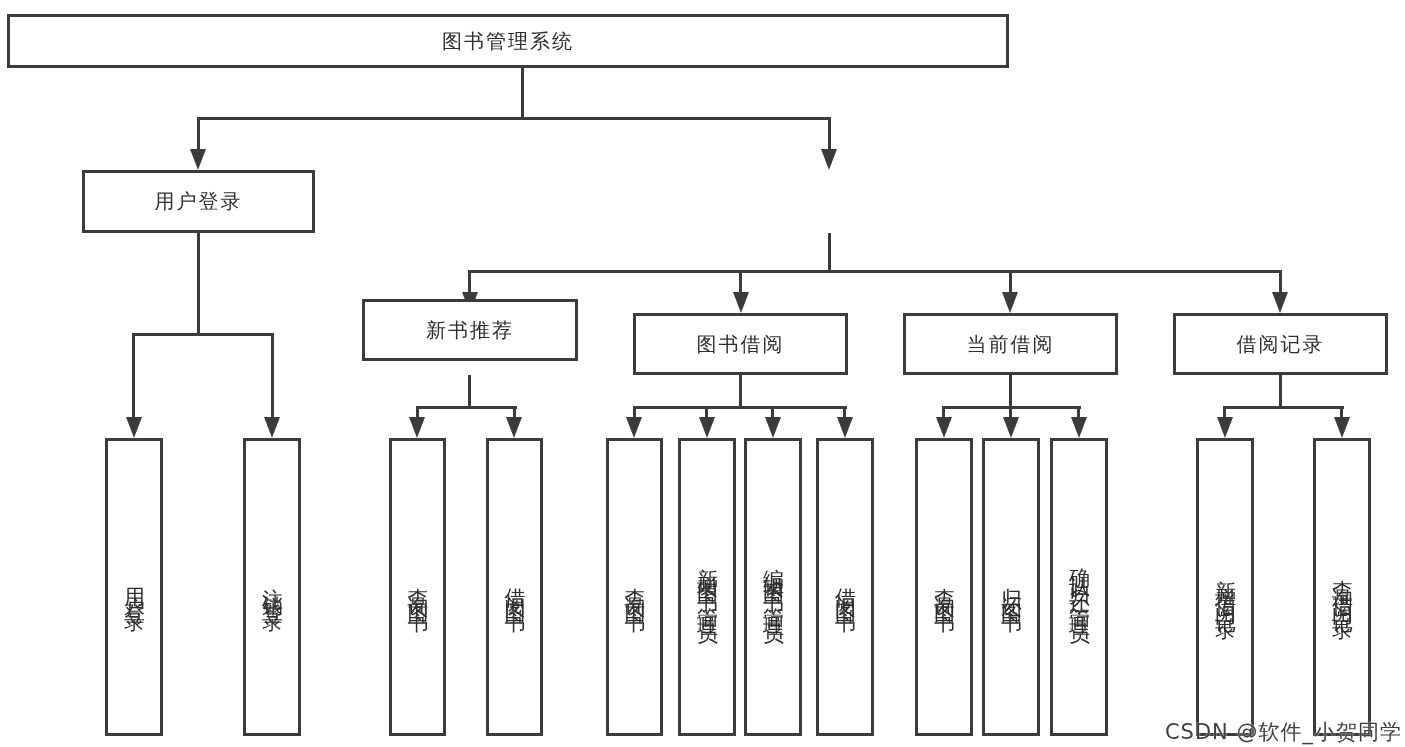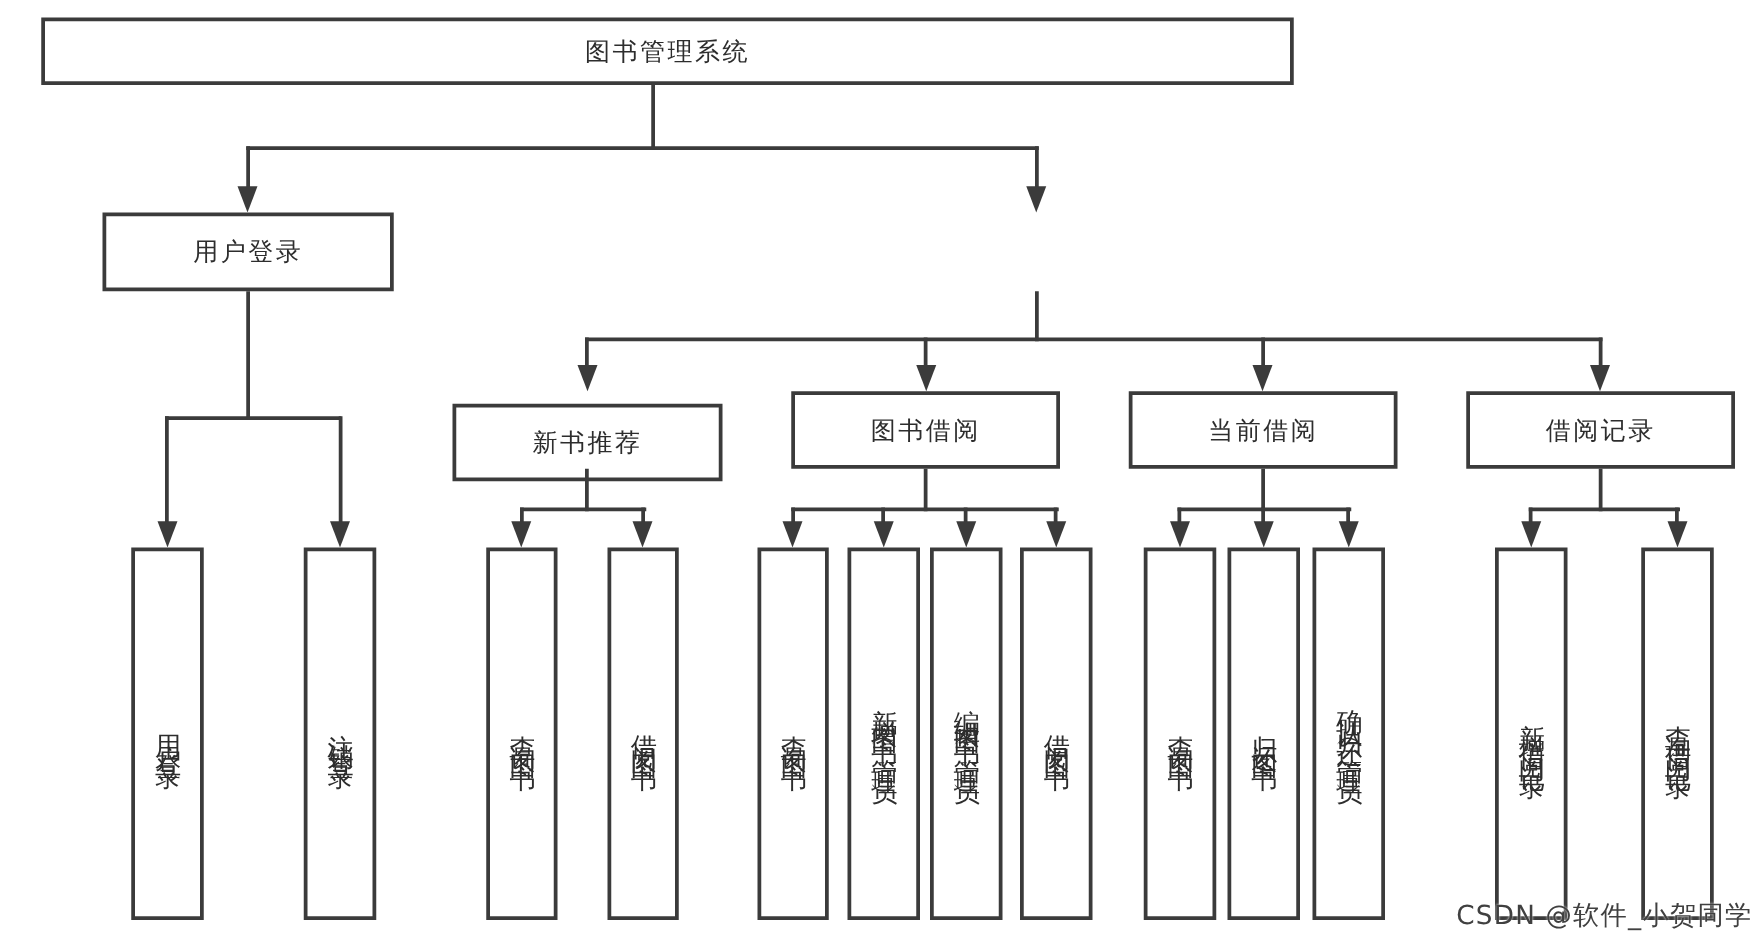--- a/index.html
+++ b/index.html
@@ -26,21 +26,21 @@
   .wm{
     position:absolute;right:3px;bottom:1px;color:#404040;font-size:21px;
     letter-spacing:1px;white-space:nowrap;text-shadow:0 0 2px #ffffff;
   }
 </style>
 </head>
 <body>
 
 <div class="canvas">
 
-  <div class="box h" style="left:33px;top:14px;width:1002px;height:54px">图书管理系统</div>
+  <div class="box h" style="left:7px;top:14px;width:1002px;height:54px">图书管理系统</div>
 
   <div class="vl" style="left:521px;top:66px;height:54px"></div>
   <div class="hl" style="left:197px;top:117px;width:634px"></div>
   <div class="vl" style="left:197px;top:117px;height:34px"></div>
   <div class="ar" style="left:190px;top:149px"></div>
   <div class="vl" style="left:828px;top:117px;height:34px"></div>
   <div class="ar" style="left:821px;top:149px"></div>
 
   <div class="box h" style="left:82px;top:170px;width:233px;height:63px">用户登录</div>
 
@@ -55,21 +55,21 @@
   <div class="hl" style="left:468px;top:270px;width:814px"></div>
   <div class="vl" style="left:468px;top:270px;height:24px"></div>
   <div class="ar" style="left:462px;top:292px"></div>
   <div class="vl" style="left:739px;top:270px;height:24px"></div>
   <div class="ar" style="left:733px;top:292px"></div>
   <div class="vl" style="left:1009px;top:270px;height:24px"></div>
   <div class="ar" style="left:1002px;top:292px"></div>
   <div class="vl" style="left:1279px;top:270px;height:24px"></div>
   <div class="ar" style="left:1272px;top:292px"></div>
 
-  <div class="box h" style="left:362px;top:323px;width:216px;height:62px">新书推荐</div>
+  <div class="box h" style="left:362px;top:299px;width:216px;height:62px">新书推荐</div>
   <div class="box h" style="left:633px;top:313px;width:215px;height:62px">图书借阅</div>
   <div class="box h" style="left:903px;top:313px;width:215px;height:62px">当前借阅</div>
   <div class="box h" style="left:1173px;top:313px;width:215px;height:62px">借阅记录</div>
 
   <div class="vl" style="left:468px;top:375px;height:34px"></div>
   <div class="vl" style="left:739px;top:375px;height:34px"></div>
   <div class="vl" style="left:1009px;top:375px;height:34px"></div>
   <div class="vl" style="left:1279px;top:375px;height:34px"></div>
 
   <div class="hl" style="left:416px;top:406px;width:101px"></div>

